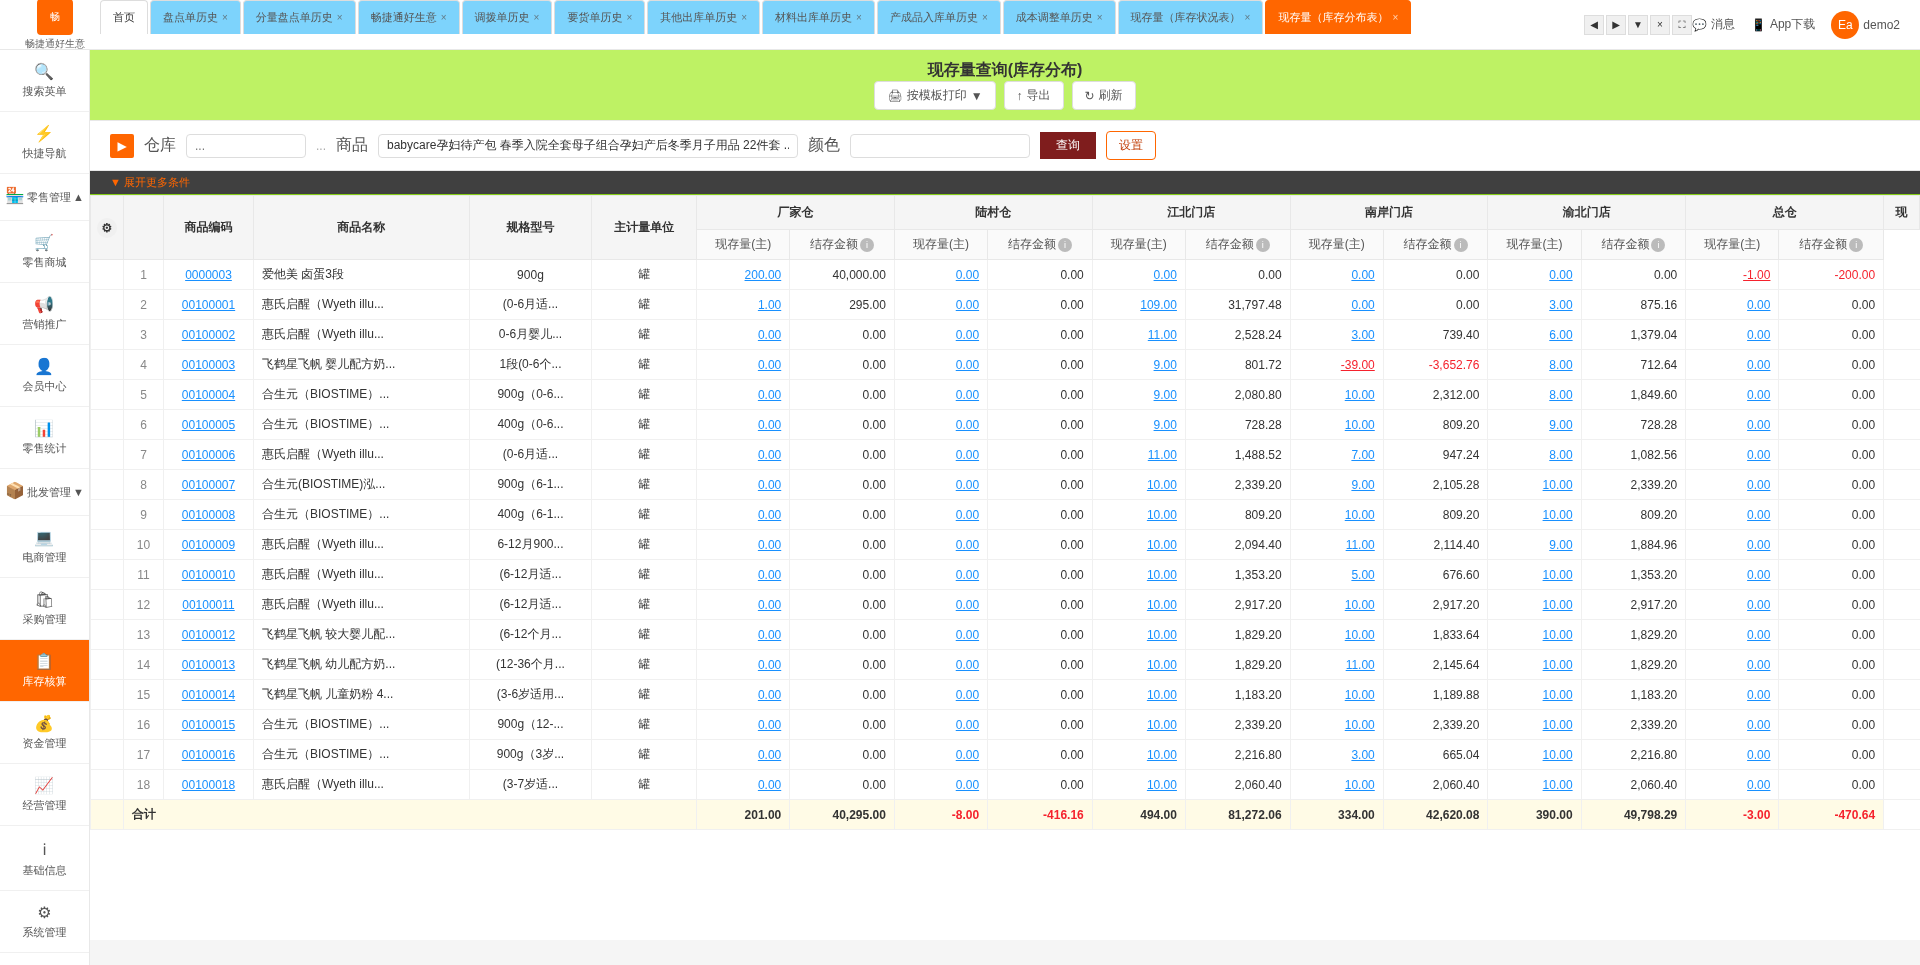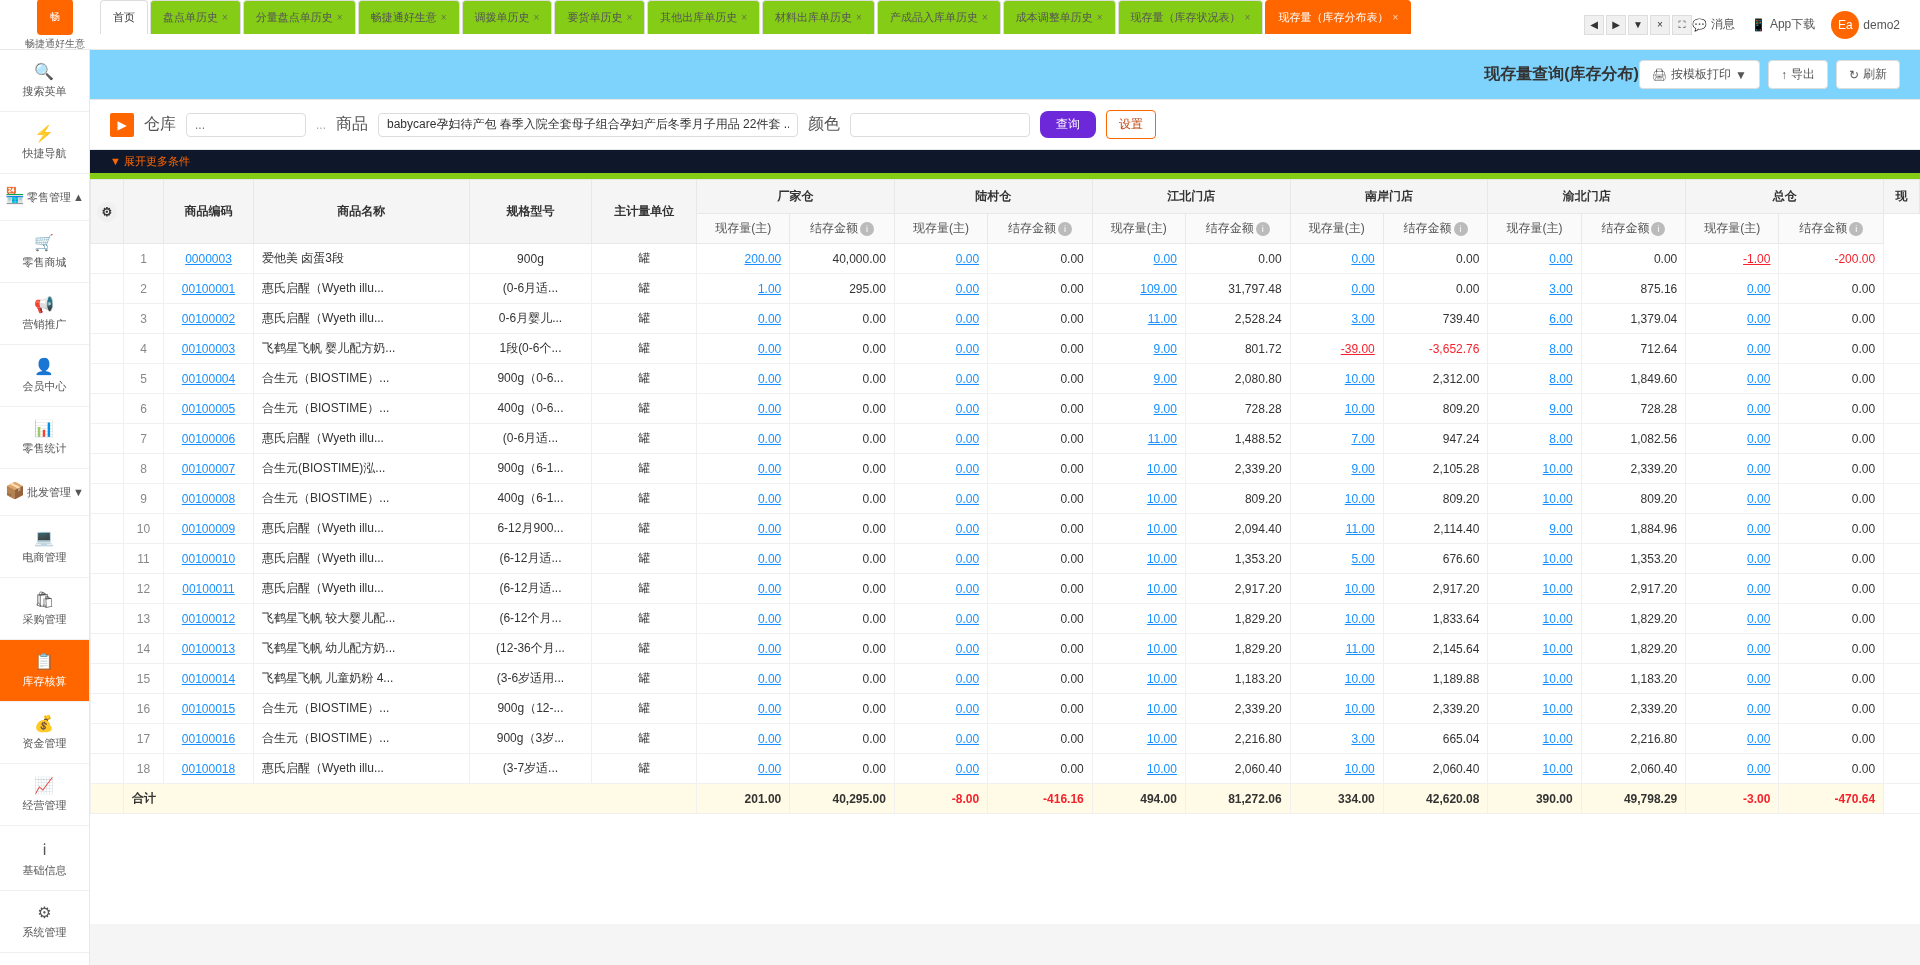--- a/index.html
+++ b/index.html
@@ -4,54 +4,54 @@
   <style>
     * { box-sizing: border-box; margin: 0; padding: 0; }
     body { font-family: 'Microsoft YaHei', Arial, sans-serif; font-size: 12px; background: #f5f5f5; color: #333; overflow: hidden; }
     
     
     .top-bar { height: 50px; background: #fff; display: flex; align-items: center; padding: 0 10px; border-bottom: 1px solid #e8e8e8; position: fixed; top: 0; left: 0; right: 0; z-index: 100; }
     .logo-area { width: 90px; display: flex; flex-direction: column; align-items: center; justify-content: center; }
     .logo-icon { width: 36px; height: 36px; background: #ff6600; border-radius: 4px; display: flex; align-items: center; justify-content: center; color: #fff; font-size: 10px; }
     .logo-text { font-size: 10px; color: #666; margin-top: 2px; }
     .top-nav-tabs { display: flex; flex: 1; overflow: hidden; height: 50px; align-items: flex-start; }
-    .top-nav-tab { padding: 6px 12px; border: 1px solid #ddd; border-bottom: none; border-radius: 4px 4px 0 0; background: #84cc16; color: #555; font-size: 11px; cursor: pointer; white-space: nowrap; display: flex; align-items: center; gap: 4px; margin-right: 2px; height: 34px; }
+    .top-nav-tab { padding: 6px 12px; border: 1px solid #ddd; border-bottom: none; border-radius: 4px 4px 0 0; background: #7dd3fc; color: #555; font-size: 11px; cursor: pointer; white-space: nowrap; display: flex; align-items: center; gap: 4px; margin-right: 2px; height: 34px; }
     .top-nav-tab.active { background: #ff6600; color: #fff; border-color: #ff6600; }
     .top-nav-tab .tab-close { font-size: 10px; opacity: 0.7; cursor: pointer; }
     .top-nav-tab.home { background: #fff; color: #333; }
     .top-right { display: flex; align-items: center; gap: 16px; padding-right: 10px; }
     .top-right-item { display: flex; align-items: center; gap: 4px; color: #555; cursor: pointer; font-size: 12px; }
     .user-avatar { width: 28px; height: 28px; border-radius: 50%; background: #ff6600; display: flex; align-items: center; justify-content: center; color: #fff; font-size: 12px; }
     .tab-arrows { display: flex; gap: 2px; margin-left: 4px; }
     .tab-arrow { width: 20px; height: 20px; background: #f0f0f0; border: 1px solid #ddd; cursor: pointer; display: flex; align-items: center; justify-content: center; font-size: 10px; }
 
     
     .sidebar { width: 90px; background: #fff; position: fixed; top: 50px; bottom: 0; left: 0; overflow-y: auto; border-right: 1px solid #e8e8e8; z-index: 99; }
     .sidebar-item { padding: 12px 5px; text-align: center; cursor: pointer; color: #555; border-bottom: 1px solid #f0f0f0; font-size: 11px; }
     .sidebar-item.active { background: #ff6600; color: #fff; }
     .sidebar-item .sidebar-icon { font-size: 16px; margin-bottom: 3px; }
     .sidebar-item.has-arrow { display: flex; justify-content: center; align-items: center; gap: 2px; }
 
     
     .main-content { margin-left: 90px; margin-top: 50px; padding: 0; overflow: hidden; }
     
     
-    .page-header { background: #7dd3fc; padding: 10px 20px; border-bottom: 1px solid #e8e8e8; display: flex; justify-content: flex-end; align-items: center; }
+    .page-header { background: #bef264; padding: 10px 20px; border-bottom: 1px solid #e8e8e8; display: flex; justify-content: space-between; align-items: center; flex-direction: column; }
     .page-title { font-size: 16px; font-weight: bold; color: #333; }
     .page-actions { display: flex; gap: 8px; align-items: center; }
     .action-btn { padding: 5px 12px; border: 1px solid #ddd; border-radius: 4px; cursor: pointer; background: #fff; color: #555; font-size: 12px; display: flex; align-items: center; gap: 4px; }
 
     
     .filter-bar { background: #fff; padding: 10px 20px; border-bottom: 1px solid #e8e8e8; display: flex; align-items: center; gap: 10px; flex-wrap: wrap; }
     .filter-expand { width: 24px; height: 24px; background: #ff6600; color: #fff; display: flex; align-items: center; justify-content: center; cursor: pointer; font-size: 12px; border-radius: 2px; }
     .filter-label { color: #555; font-size: 16px; }
     .filter-input { border: 1px solid #ddd; border-radius: 4px; padding: 4px 8px; font-size: 12px; color: #333; min-width: 80px; }
     .filter-text-input { border: 1px solid #ddd; border-radius: 4px; padding: 4px 8px; font-size: 12px; color: #333; min-width: 300px; }
     .filter-ellipsis { color: #aaa; }
-    .btn-search { background: #6d28d9; color: #fff; border: none; border-radius: 8px; padding: 5px 16px; cursor: pointer; font-size: 12px; }
+    .btn-search { background: #7f1d1d; color: #fff; border: none; border-radius: 0; padding: 5px 16px; cursor: pointer; font-size: 12px; }
     .btn-settings { background: #fff; color: #c2410c; border: 1px solid #ff6600; border-radius: 4px; padding: 5px 12px; cursor: pointer; font-size: 12px; }
 
     
     .table-container { overflow: auto; background: #fff; height: calc(100vh - 220px); }
     table { width: 100%; border-collapse: collapse; font-size: 12px; }
     thead { position: sticky; top: 0; z-index: 10; }
     .thead-group th { background: #f5f5f5; border: 1px solid #e8e8e8; padding: 8px 6px; text-align: center; font-weight: bold; color: #333; }
     .thead-sub th { background: #fafafa; border: 1px solid #e8e8e8; padding: 6px 4px; text-align: center; font-weight: normal; color: #555; white-space: nowrap; }
     tbody tr { border-bottom: 1px solid #f0f0f0; }
     tbody tr.summary-row { background: #fffbe6; font-weight: bold; }
@@ -245,21 +245,21 @@
     <span class="filter-label">仓库</span>
     <input class="filter-input" style="width: 120px;" placeholder="...">
     <span class="filter-ellipsis">...</span>
     <span class="filter-label">商品</span>
     <input class="filter-text-input" value="babycare孕妇待产包 春季入院全套母子组合孕妇产后冬季月子用品 22件套 ..." style="width: 420px; color: rgb(51, 51, 51);" id="goods-input-field">
     <span class="filter-label">颜色</span>
     <input class="filter-input" style="width: 180px;" placeholder="">
     <button class="btn-search">查询</button>
     <button class="btn-settings">设置</button>
   </div>
-  <div style="background:#0f172a; padding:4px 20px; border-bottom:6px solid #84cc16; display:flex; align-items:center; gap:6px;">
+  <div style="background:#404040; padding:4px 20px; border-bottom:1px solid #84cc16; display:flex; align-items:center; gap:6px;">
     <span style="color:#ff6600; font-size:11px; cursor:pointer;">▼ <span>展开更多条件</span></span>
   </div>
 
   <div class="table-container">
     <table>
       <thead>
         <tr class="thead-group">
           <th rowspan="2" style="width:30px;"><span class="settings-icon">⚙</span></th>
           <th rowspan="2" style="width:40px;"></th>
           <th rowspan="2">商品编码</th>

